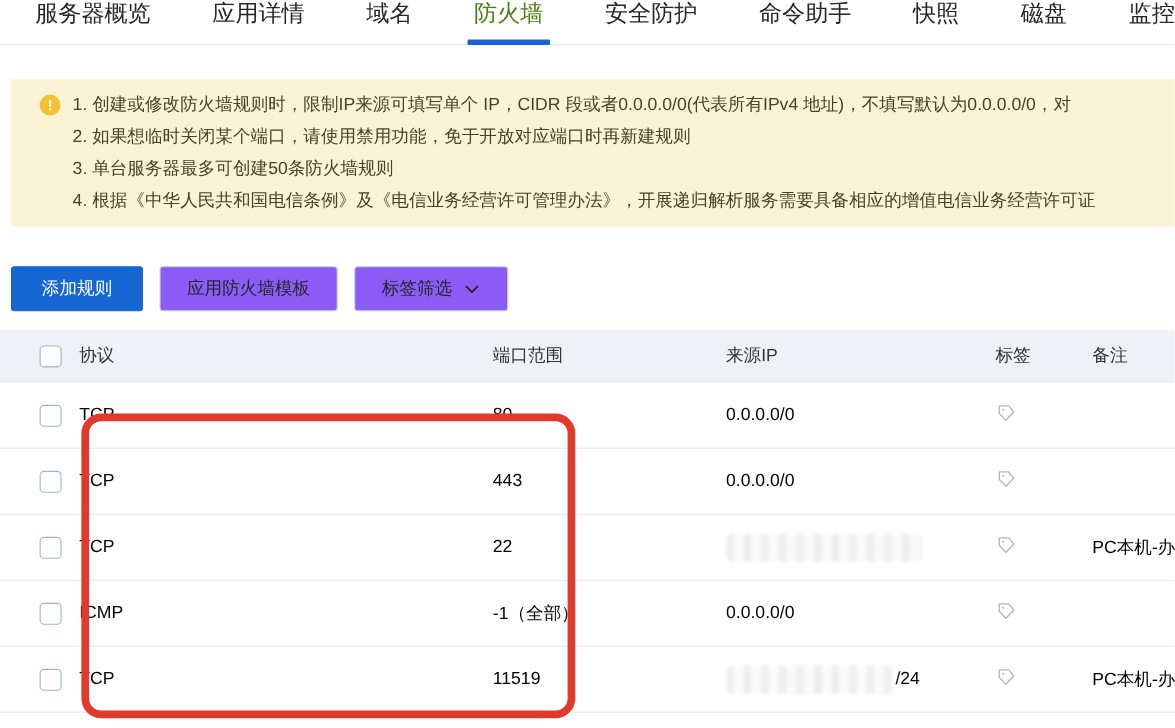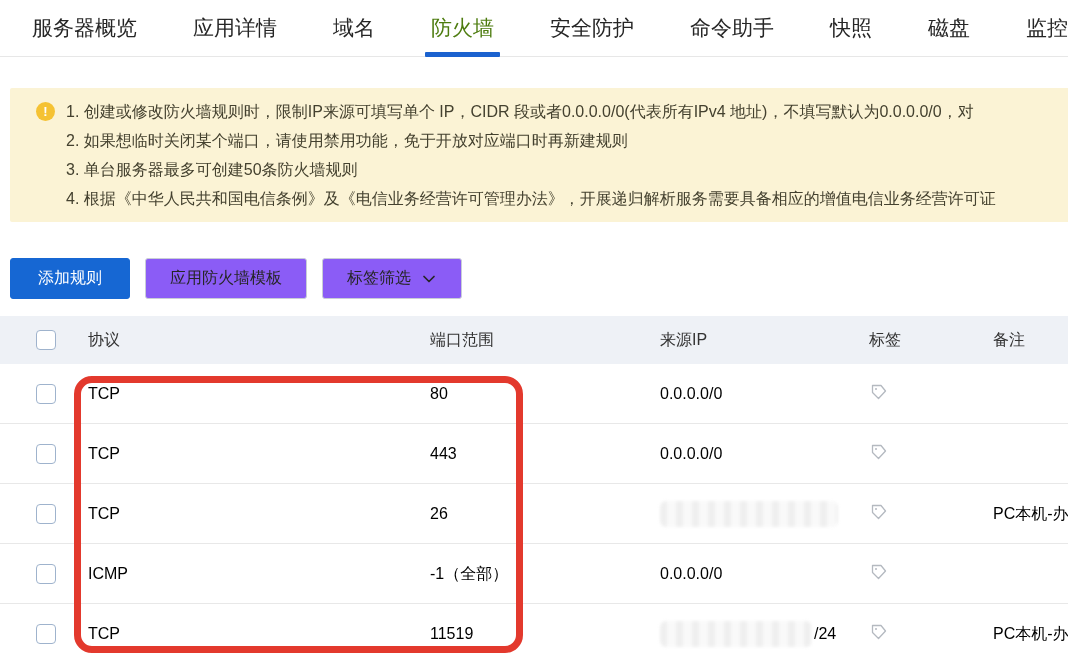--- a/index.html
+++ b/index.html
@@ -1,21 +1,21 @@
 <!DOCTYPE html>
 <html><head>
 <meta charset="utf-8">
 <style>
   * { margin:0; padding:0; box-sizing:border-box; }
   html,body { width:1068px; height:662px; overflow:hidden; background:#fff;
     font-family:"Liberation Sans","DejaVu Sans",sans-serif; color:#262626; }
   .page { position:relative; width:1068px; height:662px; overflow:hidden; }
 
   
-  .tabs { display:flex; align-items:flex-end; height:57px; padding-left:26px;
+  .tabs { display:flex; align-items:flex-end; height:41px; padding-left:26px;
     border-bottom:1px solid #e7e7e7; }
   .tab { position:relative; font-size:21px; font-weight:500; color:#262626;
     padding:0 6px 14px 6px; margin-right:44px; white-space:nowrap; cursor:pointer; }
   .tab.active { color:#4d7c0f; }
   .tab.active::after { content:""; position:absolute; left:0; right:0; bottom:-1px;
     height:5px; background:#1b62cf; border-radius:1px; }
 
   
   .notice { position:relative; margin:31px 0 0 10px; width:1100px;
     background:#fbf3d5; padding:9px 20px 9px 56px; border-radius:2px; }
@@ -32,22 +32,22 @@
   .btn-plain { background:#8b5cf6; color:#262626; border:1px solid #c9ced6; padding:0 24px; }
   .btn .chev { margin-left:10px; display:inline-flex; }
 
   
   .table { position:relative; margin-top:17px; }
   .thead { position:relative; height:48px; background:#eef1f6; }
   .trow { position:relative; height:60px; border-bottom:1px solid #e8e8e8; }
   .cell { position:absolute; top:50%; transform:translateY(-50%); font-size:16px;
     color:#000000; white-space:nowrap; }
   .thead .cell { color:#333; }
-  .c-check { left:36px; } .c-protocol { left:88px; } .c-port { left:430px; }
-  .c-ip { left:660px;text-align:right; } .c-tag { left:869px; } .c-remark { left:993px; }
+  .c-check { left:36px; } .c-protocol { left:72px; } .c-port { left:448px; }
+  .c-ip { left:660px;text-align:right; } .c-tag { left:905px; } .c-remark { left:993px; }
   .checkbox { display:block; width:20px; height:20px; background:#fff;
     border:1px solid #9fb3cd; border-radius:4px; cursor:pointer; }
   .blur-chip { display:inline-block; vertical-align:middle; height:26px; width:178px;
     border-radius:6px; background:
       repeating-linear-gradient(90deg,#ececec 0 7px,#f8f8f8 7px 16px);
     filter:blur(1.5px); opacity:.8; }
   .blur-chip.short { width:152px; }
   .ip-suffix { display:inline-block; vertical-align:middle; margin-left:2px; }
 
   
@@ -140,21 +140,21 @@
           </svg>
       </span>
       <span class="cell c-remark"></span>
     </div>
 
     <div class="trow">
       <span class="cell c-check">
           <span class="checkbox"></span>
         </span>
       <span class="cell c-protocol">TCP</span>
-      <span class="cell c-port">26</span>
+      <span class="cell c-port">22</span>
       <span class="cell c-ip"><span class="blur-chip"></span></span>
       <span class="cell c-tag">
         <svg width="20" height="20" viewBox="0 0 20 20">
             <path d="M3.5 3.5 L12 3.5 L16.5 9 L9.5 16.5 L3.5 10.5 Z" fill="none" stroke="#b4b9c0" stroke-width="1.3" stroke-linejoin="round"></path>
             <circle cx="7" cy="7" r="1" fill="#b4b9c0"></circle>
           </svg>
       </span>
       <span class="cell c-remark">PC本机-办</span>
     </div>
 

